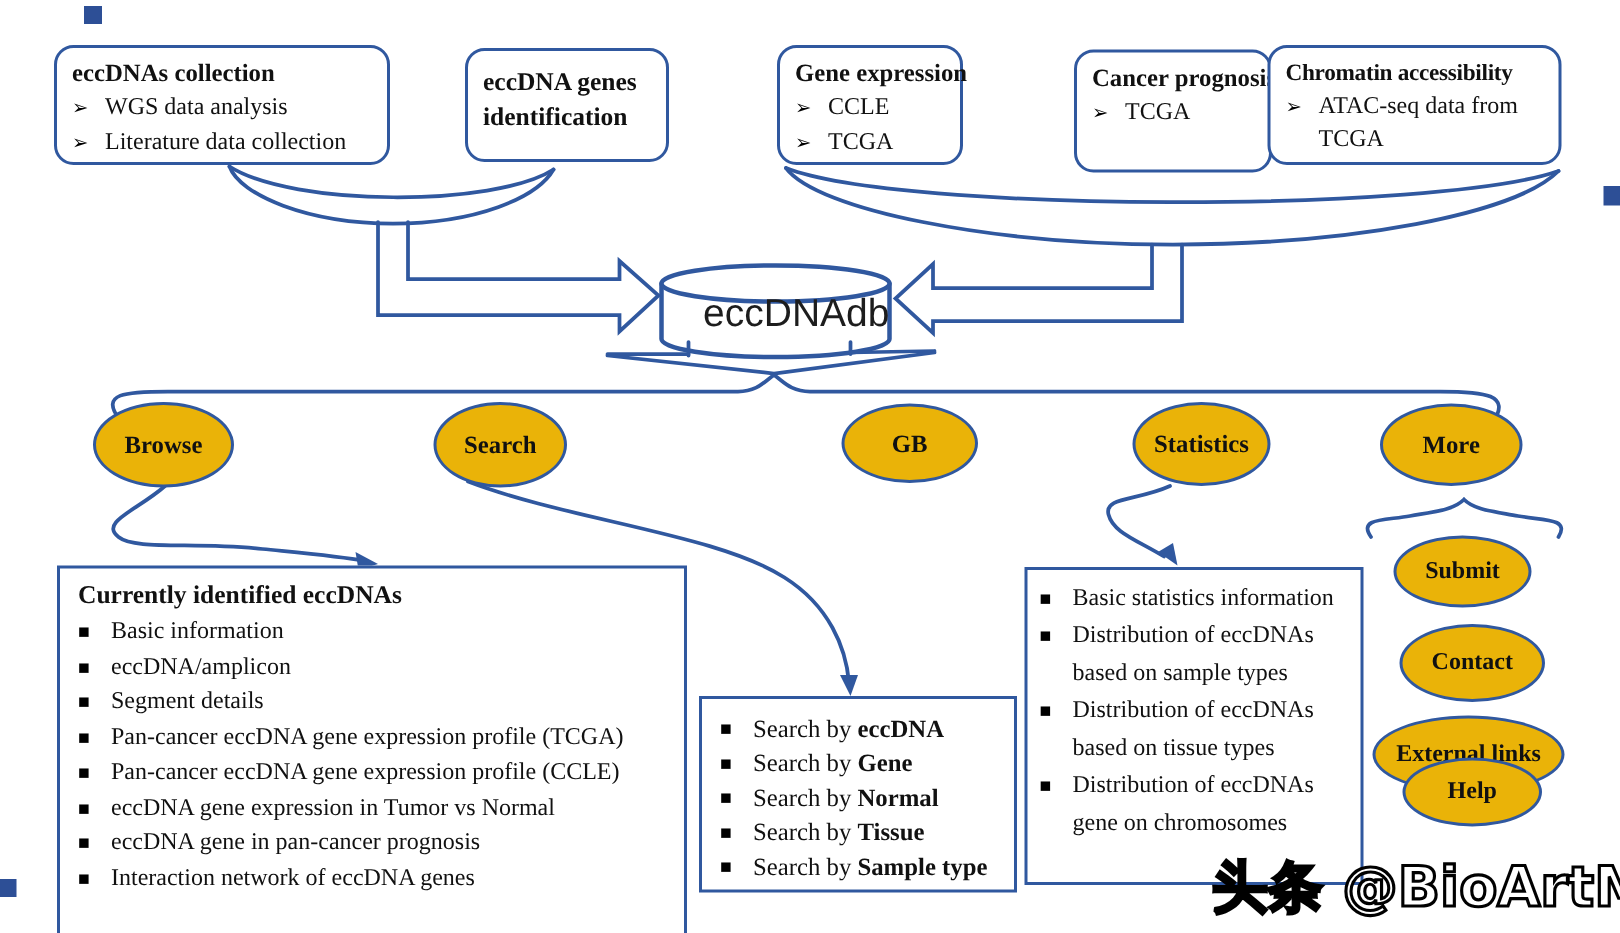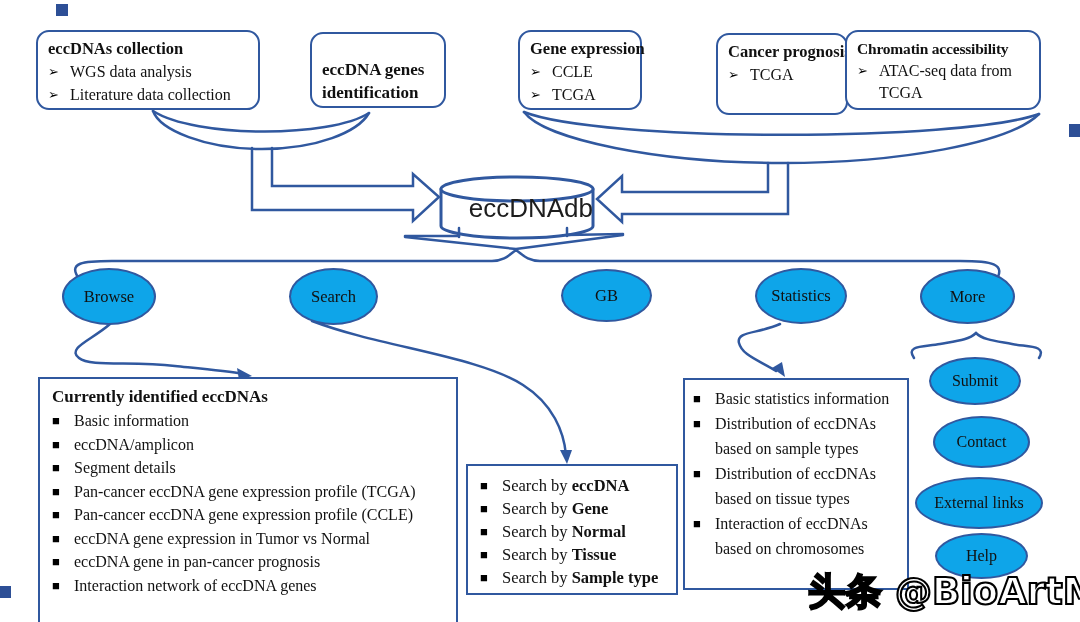--- a/index.html
+++ b/index.html
@@ -19,41 +19,41 @@
   .sqbox{position:absolute;border:2.5px solid #30589f;background:#fff;box-sizing:border-box;}
   .ptitle{font-weight:bold;font-size:17px;line-height:25px;}
   .srow{display:flex;gap:8px;font-size:16px;line-height:23.5px;}
   .srow .bu{flex:0 0 14px;font-size:13px;line-height:23.5px;color:#000;}
   .srow.tall{line-height:25px;}
   .srow.tall .bu{line-height:25px;}
   .srow.mid{font-size:16.5px;line-height:23px;}
   .srow.mid .bu{line-height:23px;}
 
   
-  .oval{position:absolute;border:2.6px solid #30589f;border-radius:50%;background:#0ea5e9;
+  .oval{position:absolute;border:2.6px solid #30589f;border-radius:50%;background:#eab308;
         box-sizing:border-box;display:flex;align-items:center;justify-content:center;
-        font-weight:normal;font-size:16.5px;text-align:left;}
+        font-weight:bold;font-size:16.5px;text-align:left;}
   .oval.sm{font-size:16px;}
 
   .dblabel{position:absolute;left:441px;top:193px;width:152px;text-align:right;
            font-family:"Liberation Sans",sans-serif;font-size:26px;color:#1d1d1d;}
 
   .watermark{position:absolute;left:808px;top:567px;white-space:nowrap;
              font-family:"DejaVu Sans",sans-serif;font-size:37px;font-weight:bold;
              color:#ffffff;-webkit-text-stroke:2.1px #000;
              text-shadow:0 0 1px #000;}
 
   .mark{position:absolute;background:#2d4f96;}
   #mark1{left:56px;top:4px;width:12px;height:12px;}
   #mark2{left:0px;top:586px;width:11px;height:12px;}
   #mark3{left:1069px;top:124px;width:11px;height:13px;}
 
   
   #src1{left:36px;top:30px;width:224px;height:80px;}
-  #src2{left:310px;top:32px;width:136px;height:76px;padding-top:24px;}
+  #src2{left:310px;top:32px;width:136px;height:76px;padding-top:9px;}
   #src2 .btitle{white-space:normal;font-size:17px;}
   #src3{left:518px;top:30px;width:124px;height:80px;}
   #src4{left:716px;top:33px;width:132px;height:82px;}
   #src5{left:845px;top:30px;width:196px;height:80px;}
   #src5 .arow{line-height:22px;}
   #src5 .arow .ab{line-height:22px;}
 
   
   #panel-browse{left:38px;top:377px;width:420px;height:288px;padding:5px 12px;}
   #panel-search{left:466px;top:464px;width:212px;height:131px;padding:8px 8px 6px 12px;}
@@ -63,21 +63,21 @@
   #ov-browse{left:62px;top:268px;width:94px;height:57px;}
   #ov-search{left:289px;top:268px;width:89px;height:57px;}
   #ov-gb{left:561px;top:269px;width:91px;height:53px;}
   #ov-stats{left:755px;top:268px;width:92px;height:56px;}
   #ov-more{left:920px;top:269px;width:95px;height:55px;}
 
   
   #ov-submit{left:929px;top:357px;width:92px;height:48px;}
   #ov-contact{left:933px;top:416px;width:97px;height:52px;}
   #ov-external{left:915px;top:477px;width:128px;height:52px;}
-  #ov-help{left:935px;top:533px;width:93px;height:46px;}
+  #ov-help{left:935px;top:505px;width:93px;height:46px;}
 </style>
 </head>
 <body>
 
 <div class="canvas">
 
   <svg class="connectors" viewBox="0 0 1080 622">
     <g stroke="#30589f" stroke-width="2.5" fill="none" stroke-linecap="round">
 
       <path d="M 153 111 C 195 138, 330 138, 369 113"></path>
@@ -249,21 +249,21 @@
     <div class="srow tall">
         <span class="bu">■</span>
         <span>Distribution of eccDNAs based on sample types</span>
       </div>
     <div class="srow tall">
         <span class="bu">■</span>
         <span>Distribution of eccDNAs based on tissue types</span>
       </div>
     <div class="srow tall">
         <span class="bu">■</span>
-        <span>Interaction of eccDNAs based on chromosomes</span>
+        <span>Distribution of eccDNAs gene on chromosomes</span>
       </div>
   </div>
 
   <div class="oval sm" id="ov-submit">
     <span>Submit</span>
   </div>
   <div class="oval sm" id="ov-contact">
     <span>Contact</span>
   </div>
   <div class="oval sm" id="ov-external">

